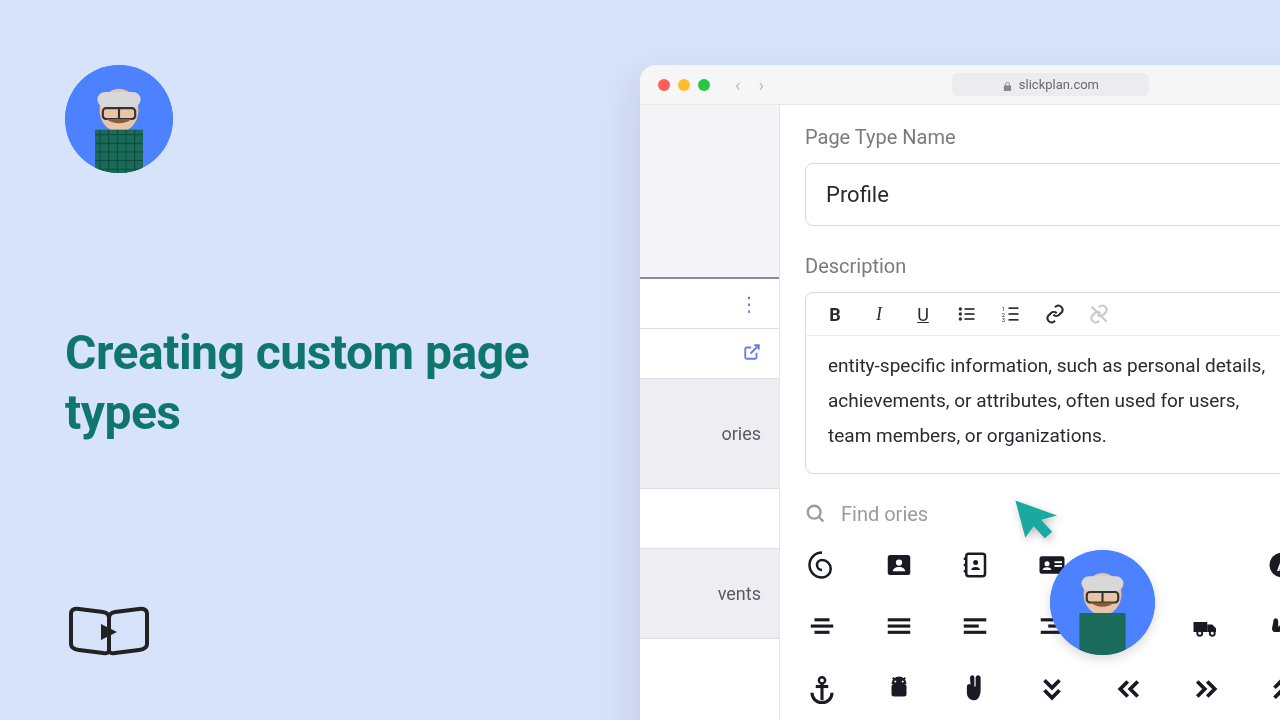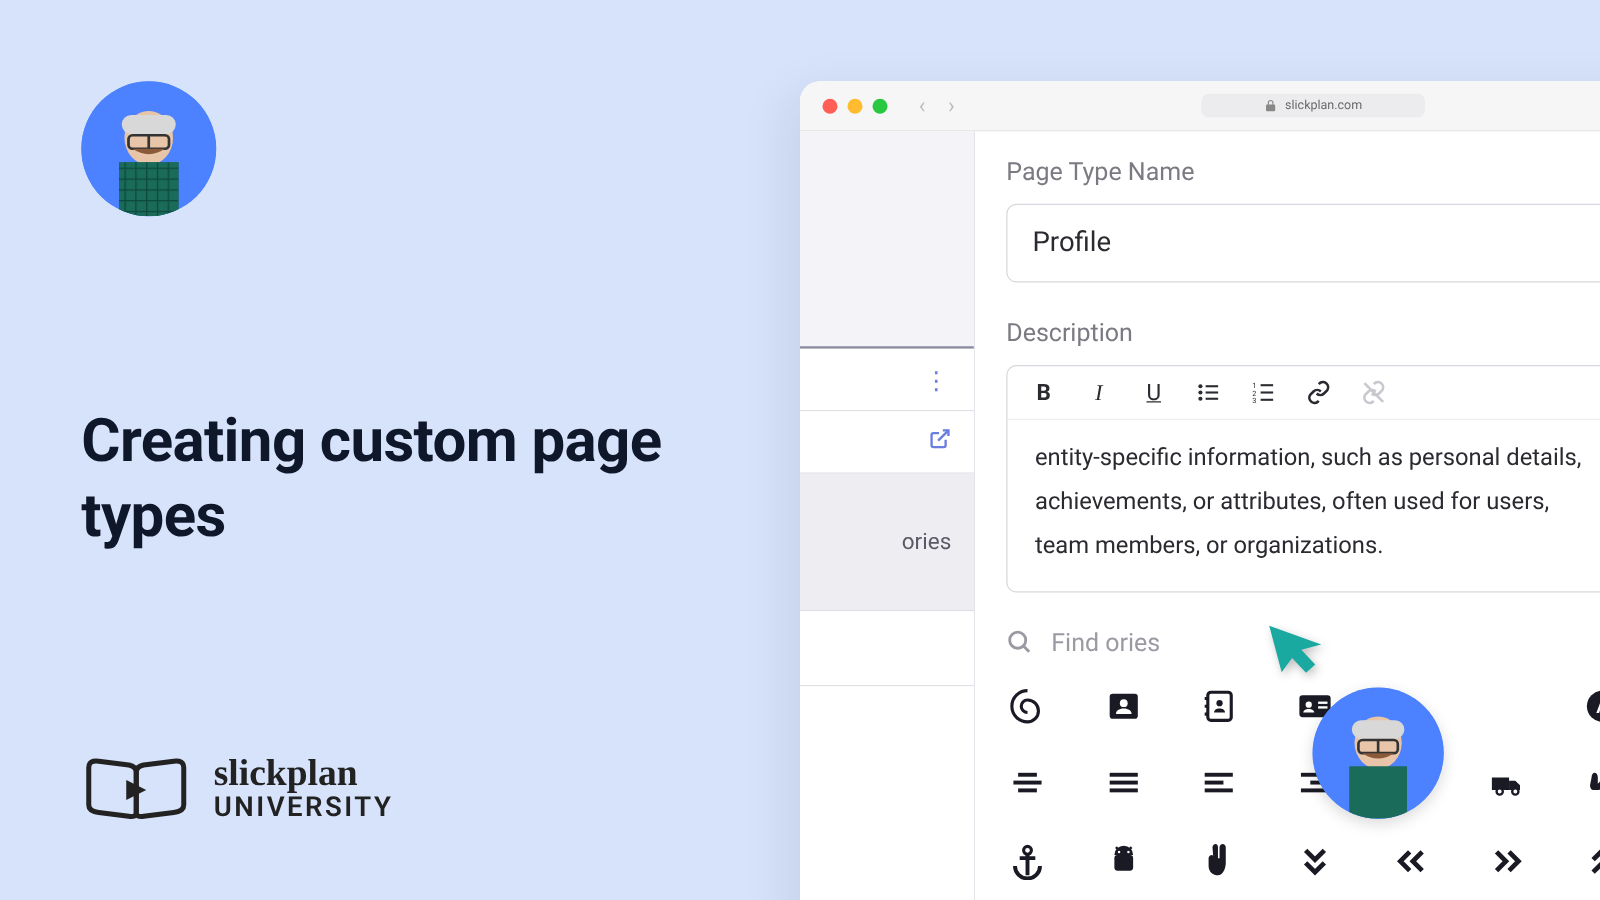--- a/index.html
+++ b/index.html
@@ -1,34 +1,34 @@
 <!DOCTYPE html>
 <html><head>
 <meta charset="utf-8">
 <style>
 *{box-sizing:border-box;margin:0;padding:0}
 html,body{width:1280px;height:720px;overflow:hidden;font-family:-apple-system,BlinkMacSystemFont,"Segoe UI",Roboto,sans-serif}
 body{background:#d7e3fb;position:relative}
 .left-panel{position:absolute;left:0;top:0;width:640px;height:720px;padding:65px}
 .avatar-main{width:108px;height:108px;border-radius:50%;background:#4c82ff;position:relative;overflow:hidden}
 .avatar-main svg{width:100%;height:100%}
-.headline{margin-top:150px;font-size:48px;font-weight:700;line-height:1.25;color:#0f172a;letter-spacing:-0.5px}
+.headline{margin-top:150px;font-size:48px;font-weight:700;line-height:1.25;color:#0f766e;letter-spacing:-0.5px}
 .brand{position:absolute;left:65px;bottom:60px;display:flex;align-items:center;gap:18px}
 .brand-logo{width:88px;height:58px}
 .brand-text{display:flex;flex-direction:column;line-height:1}
 .brand-script{font-family:"Brush Script MT",cursive;font-size:30px;font-weight:600;color:#222;margin-bottom:2px}
 .brand-caps{font-size:22px;font-weight:600;letter-spacing:2px;color:#222}
 .app-window{position:absolute;left:640px;top:65px;width:700px;height:720px;background:#fff;border-radius:16px 0 0 0;box-shadow:-10px 10px 40px rgba(0,0,0,0.08);overflow:hidden}
 .titlebar{height:40px;background:#f6f6f7;display:flex;align-items:center;padding:0 18px;gap:15px;border-bottom:1px solid #e8e8e8}
 .traffic{display:flex;gap:8px}
 .dot{width:12px;height:12px;border-radius:50%}
 .dot.r{background:#ff5f57}.dot.y{background:#febc2e}.dot.g{background:#28c840}
 .navbtns{display:flex;gap:18px;margin-left:10px;color:#bdbdbd;font-size:18px}
 .addr{flex:1;display:flex;justify-content:center}
-.addr-pill{background:#ececee;border-radius:6px;padding:4px 50px;font-size:10px;color:#6a6a6a;display:flex;align-items:flex-start;gap:6px}
+.addr-pill{background:#ececee;border-radius:6px;padding:4px 50px;font-size:13px;color:#6a6a6a;display:flex;align-items:flex-end;gap:6px}
 .content-wrap{display:flex;height:calc(100% - 40px)}
 .left-sliver{width:140px;background:#f4f3f8;border-right:1px solid #e5e4ea;position:relative}
 .sliver-row{height:68px;border-bottom:1px solid #e0dfe6;display:flex;align-items:center;justify-content:flex-end;padding-right:18px;color:#4a4a55;font-size:18px;background:#fff}
 .sliver-row.top{height:174px;background:#f4f3f8;border-bottom:2px solid #8a8aa0}
 .sliver-row.gray{background:#eeedf2}
 .sliver-label{color:#5a5a65}
 .more-ic{color:#6a7de0;font-size:20px;letter-spacing:2px}
 .popout-ic{color:#6a7de0;font-size:18px}
 .main-form{flex:1;padding:20px 30px 20px 25px;position:relative;overflow:hidden}
 .field-label{font-size:20px;color:#7a7a82;margin-bottom:14px}
@@ -73,24 +73,20 @@
         </defs>
       </svg>
   </div>
   <h1 class="headline">Creating custom page types</h1>
   <div class="brand">
     <svg class="brand-logo" viewBox="0 0 88 58">
         <path d="M 6 12 Q 6 6 14 7 L 38 10 Q 44 11 44 16 L 44 48 Q 44 52 38 51 L 14 48 Q 6 47 6 42 Z" fill="none" stroke="#222" stroke-width="4"></path>
         <path d="M 82 12 Q 82 6 74 7 L 50 10 Q 44 11 44 16 L 44 48 Q 44 52 50 51 L 74 48 Q 82 47 82 42 Z" fill="none" stroke="#222" stroke-width="4"></path>
         <path d="M 36 22 L 36 38 L 52 30 Z" fill="#222"></path>
       </svg>
-    <div class="brand-text">
-      <span class="brand-script">slickplan</span>
-      <span class="brand-caps">UNIVERSITY</span>
-    </div>
   </div>
 </div>
 
 <div class="app-window">
   <div class="titlebar">
     <div class="traffic">
       <div class="dot r"></div>
       <div class="dot y"></div>
       <div class="dot g"></div>
     </div>
@@ -118,20 +114,23 @@
           <span class="popout-ic"><svg width="18" height="18" viewBox="0 0 24 24" fill="none" stroke="#6a7de0" stroke-width="2.5">
               <path d="M18 13v6a2 2 0 01-2 2H5a2 2 0 01-2-2V8a2 2 0 012-2h6"></path>
               <path d="M15 3h6v6"></path>
               <path d="M10 14L21 3"></path>
             </svg></span>
         </div>
       <div class="sliver-row gray" style="height:110px">
           <span class="sliver-label">ories</span>
         </div>
       <div class="sliver-row" style="height:60px;background:#fff"></div>
+      <div class="sliver-row gray" style="height:90px">
+          <span class="sliver-label">vents</span>
+        </div>
       <div class="sliver-row" style="height:200px;background:#fff;border:0"></div>
     </div>
 
     <div class="main-form">
       <div class="field-label">Page Type Name</div>
       <div class="text-input">Profile</div>
 
       <div class="field-label">Description</div>
       <div class="editor">
         <div class="toolbar">

